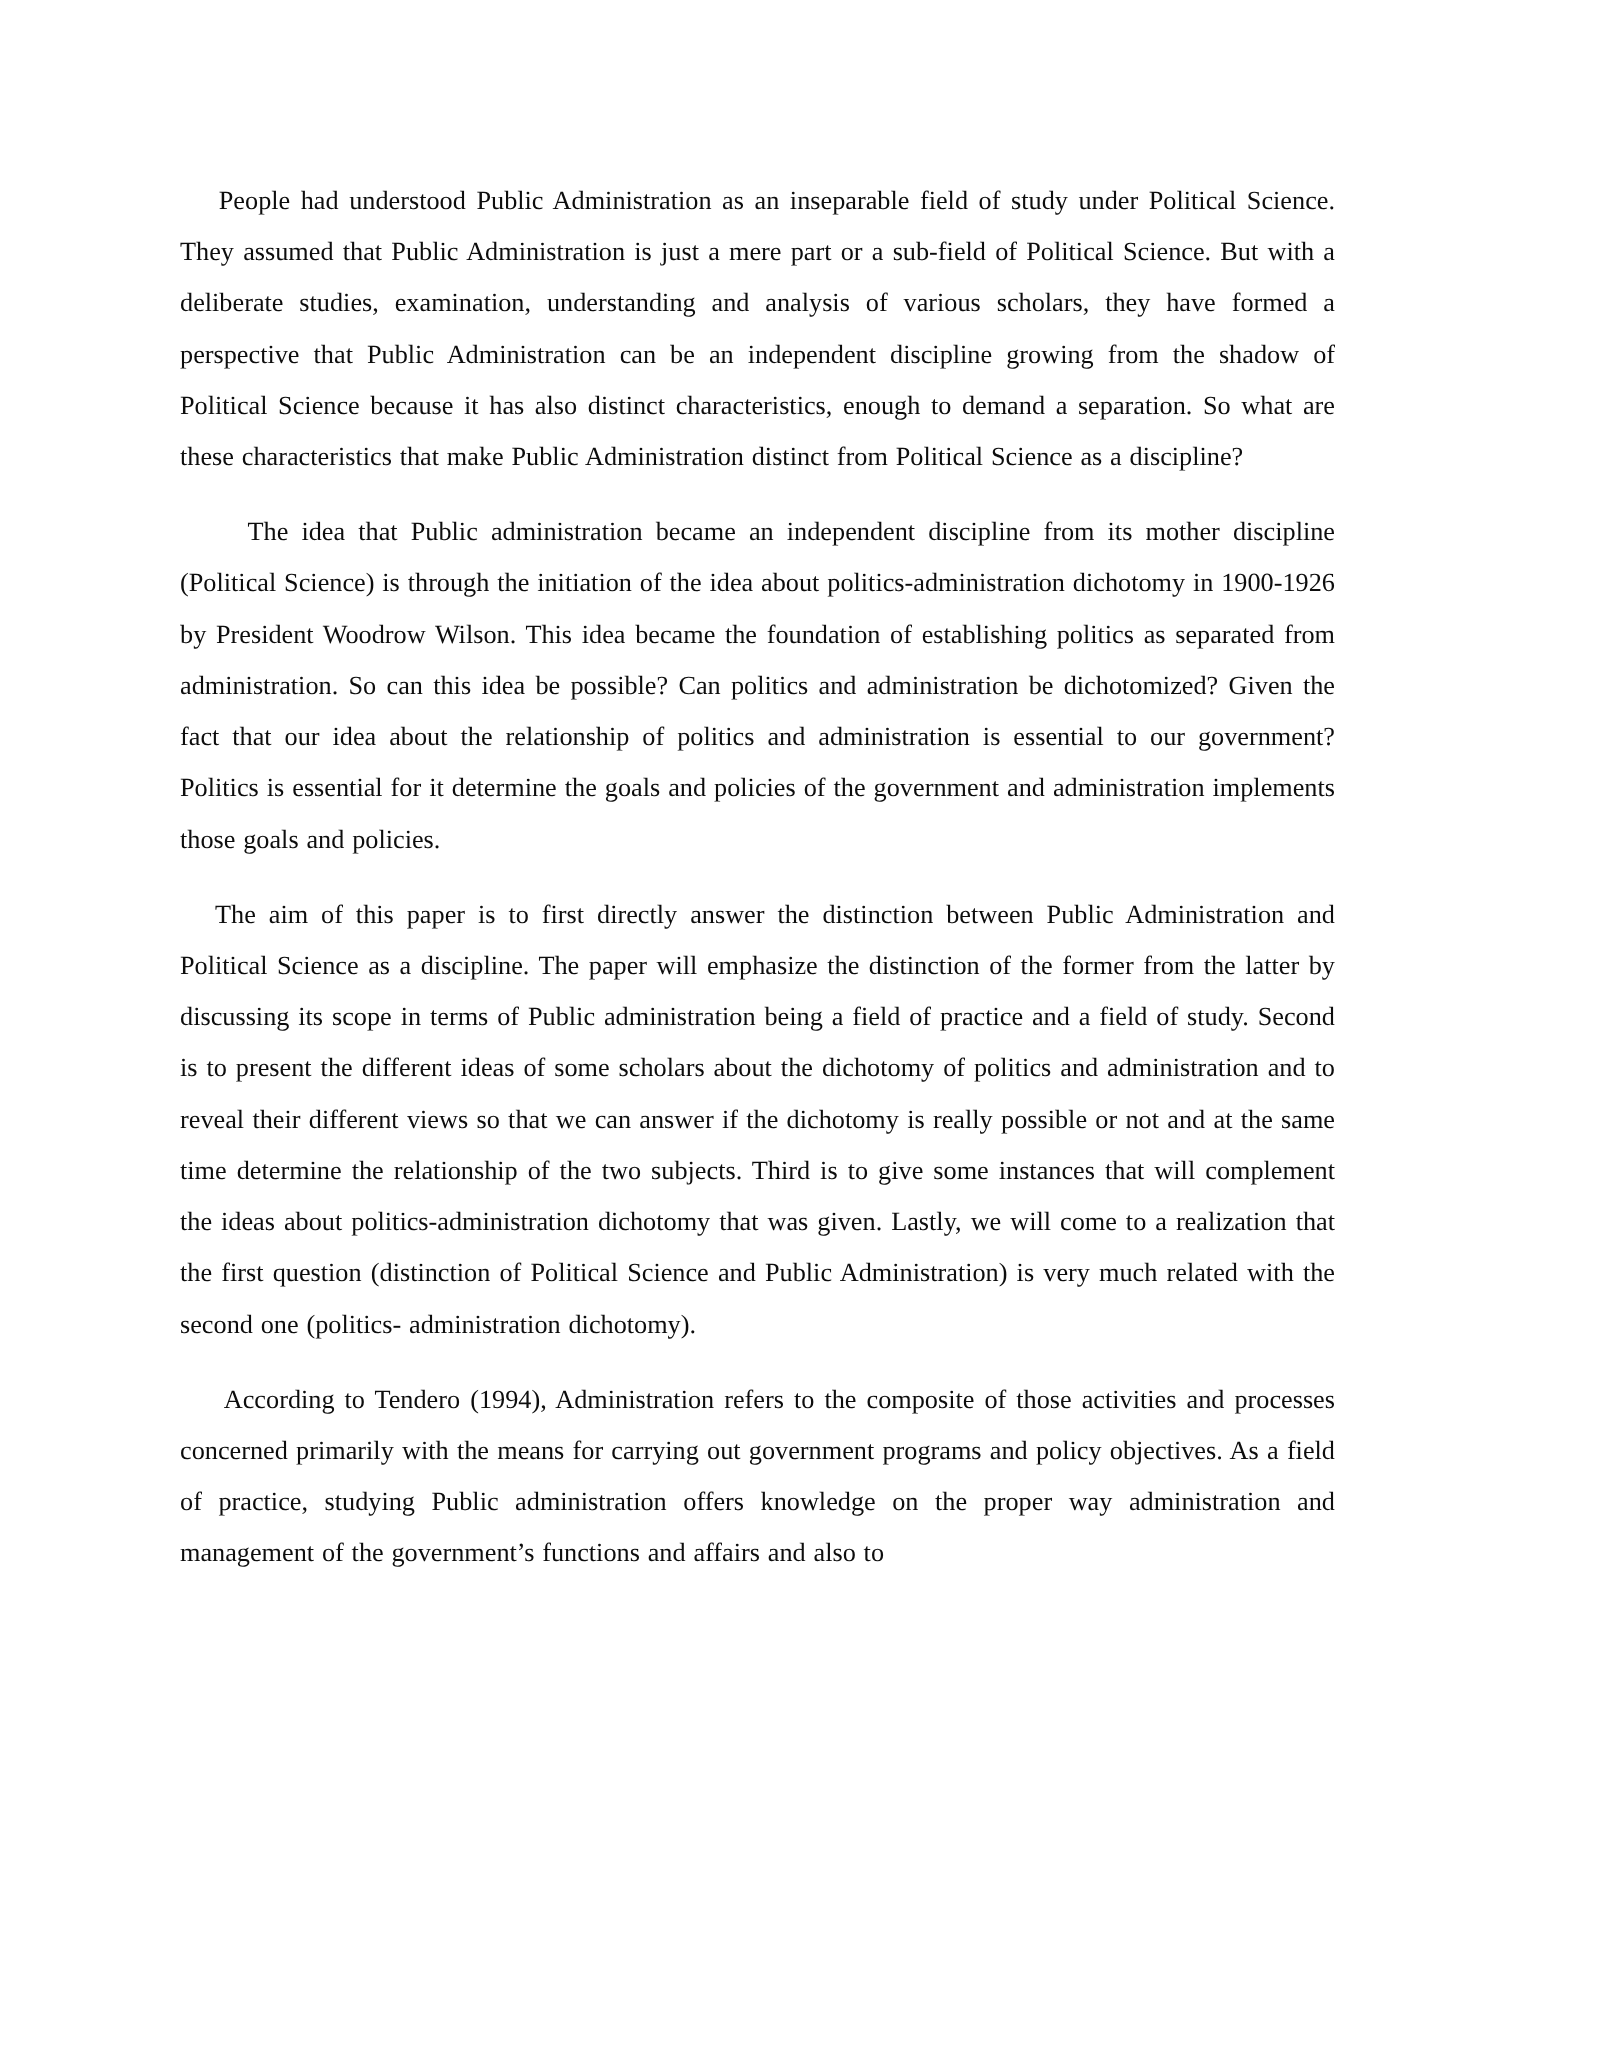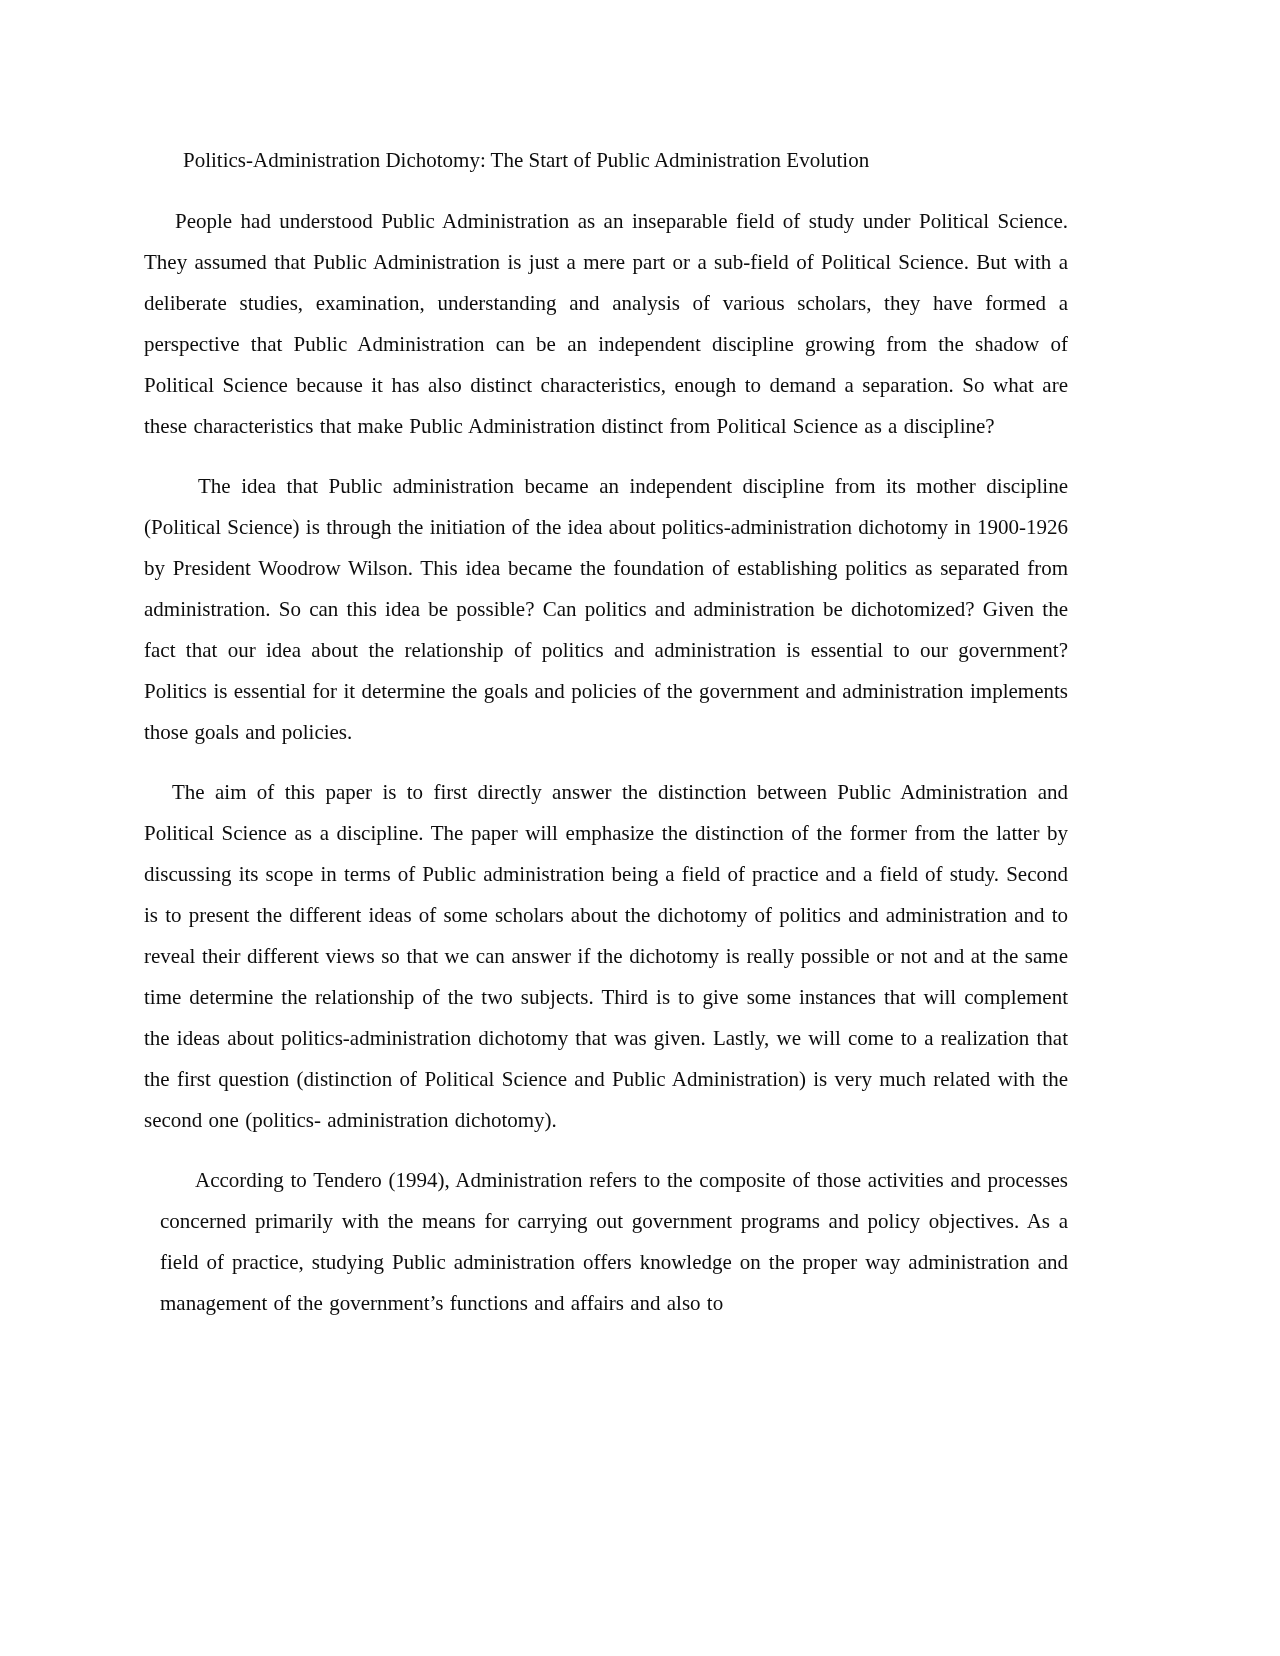--- a/index.html
+++ b/index.html
@@ -30,27 +30,26 @@
     font-size: 21px;
     line-height: 41px;
     text-align: justify;
     margin: 0 0 19px 0;
     word-spacing: 1px;
     font-family: Liberation Serif, serif;
   }
   .indent-p1 { text-indent: 31px; }
   .indent-p2 { text-indent: 54px; }
   .indent-p3 { text-indent: 28px; }
-  .indent-p4 { text-indent: 35px; margin-left: 16px; }
+  .indent-p4 { text-indent: 35px; }
 </style>
 </head>
 <body>
 
 <div class="page">
-  <h1 class="doc-title">Politics-Administration Dichotomy: The Start of Public Administration Evolution</h1>
 
   <p class="para indent-p1">People had understood Public Administration as an inseparable field of study under Political Science. They assumed that Public Administration is just a mere part or a sub-field of Political Science. But with a deliberate studies, examination, understanding and analysis of various scholars, they have formed a perspective that Public Administration can be an independent discipline growing from the shadow of Political Science because it has also distinct characteristics, enough to demand a separation. So what are these characteristics that make Public Administration distinct from Political Science as a discipline?</p>
 
   <p class="para indent-p2">The idea that Public administration became an independent discipline from its mother discipline (Political Science) is through the initiation of the idea about politics-administration dichotomy in 1900-1926 by President Woodrow Wilson. This idea became the foundation of establishing politics as separated from administration. So can this idea be possible? Can politics and administration be dichotomized? Given the fact that our idea about the relationship of politics and administration is essential to our government? Politics is essential for it determine the goals and policies of the government and administration implements those goals and policies.</p>
 
   <p class="para indent-p3">The aim of this paper is to first directly answer the distinction between Public Administration and Political Science as a discipline. The paper will emphasize the distinction of the former from the latter by discussing its scope in terms of Public administration being a field of practice and a field of study. Second is to present the different ideas of some scholars about the dichotomy of politics and administration and to reveal their different views so that we can answer if the dichotomy is really possible or not and at the same time determine the relationship of the two subjects. Third is to give some instances that will complement the ideas about politics-administration dichotomy that was given. Lastly, we will come to a realization that the first question (distinction of Political Science and Public Administration) is very much related with the second one (politics- administration dichotomy).</p>
 
   <p class="para indent-p4">According to Tendero (1994), Administration refers to the composite of those activities and processes concerned primarily with the means for carrying out government programs and policy objectives. As a field of practice, studying Public administration offers knowledge on the proper way administration and management of the government’s functions and affairs and also to</p>
 </div>
 

